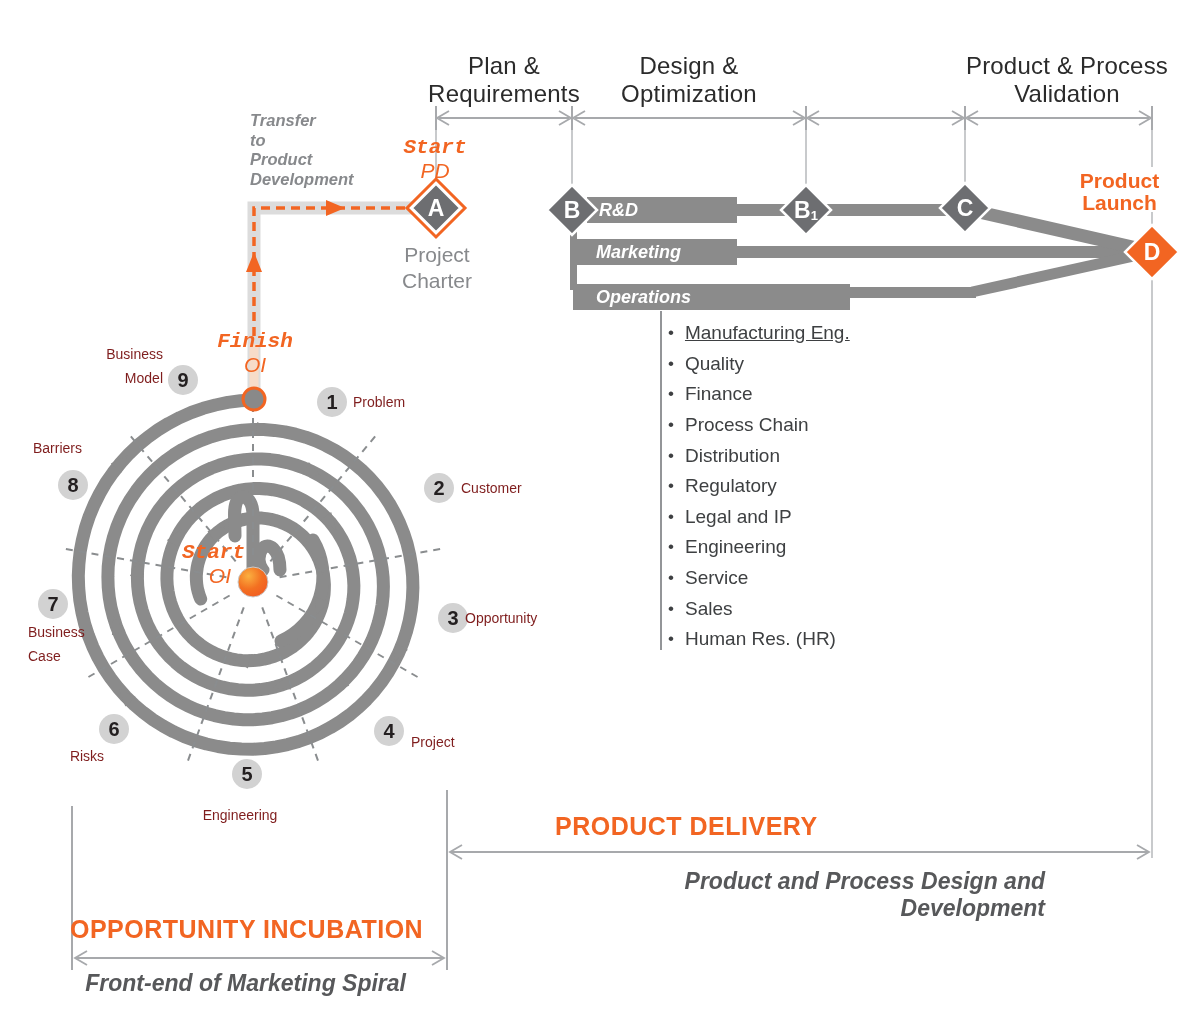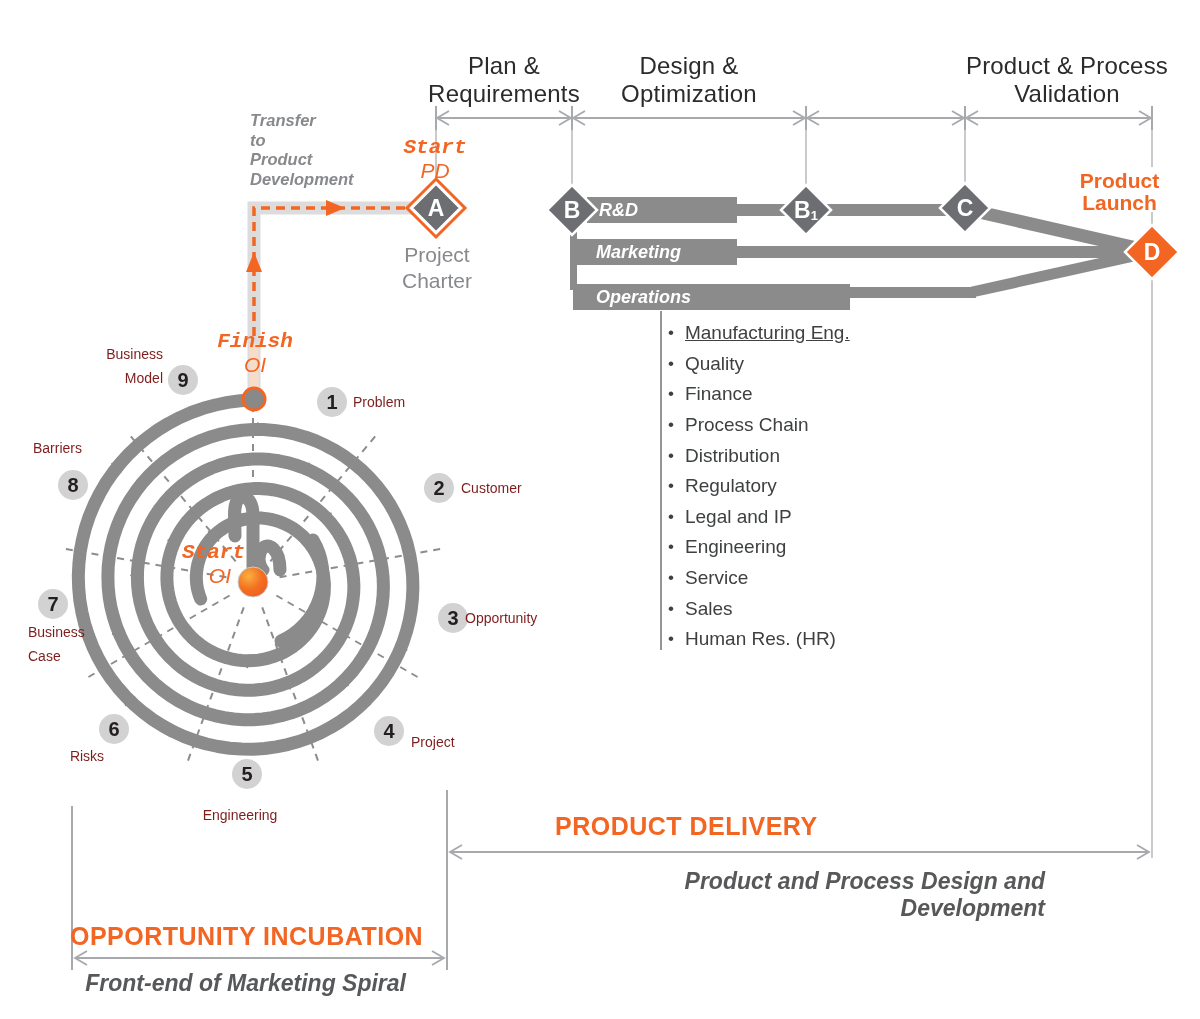--- a/index.html
+++ b/index.html
@@ -264,16 +264,16 @@
 
   <div class="abs stage-circle" style="left:58px;top:470px;">8</div>
   <div class="abs stage-label" style="left:33px;top:436px;">Barriers</div>
 
   <div class="abs stage-circle" style="left:168px;top:365px;">9</div>
   <div class="abs stage-label pre" style="left:68px;top:342px;width:95px;text-align:right;">Business
 Model</div>
 
   <div class="abs banner-or" style="left:555px;top:812px;width:400px;">PRODUCT  DELIVERY</div>
   <div class="abs banner-sub" style="left:545px;top:868px;width:500px;">Product and Process Design and Development</div>
-  <div class="abs banner-or" style="left:70px;top:915px;width:380px;margin-top:7px;">OPPORTUNITY  INCUBATION</div>
+  <div class="abs banner-or" style="left:70px;top:915px;width:380px;">OPPORTUNITY  INCUBATION</div>
   <div class="abs banner-sub" style="left:60px;top:970px;width:346px;">Front-end of Marketing Spiral</div>
 
 </div>
 
 </body></html>

